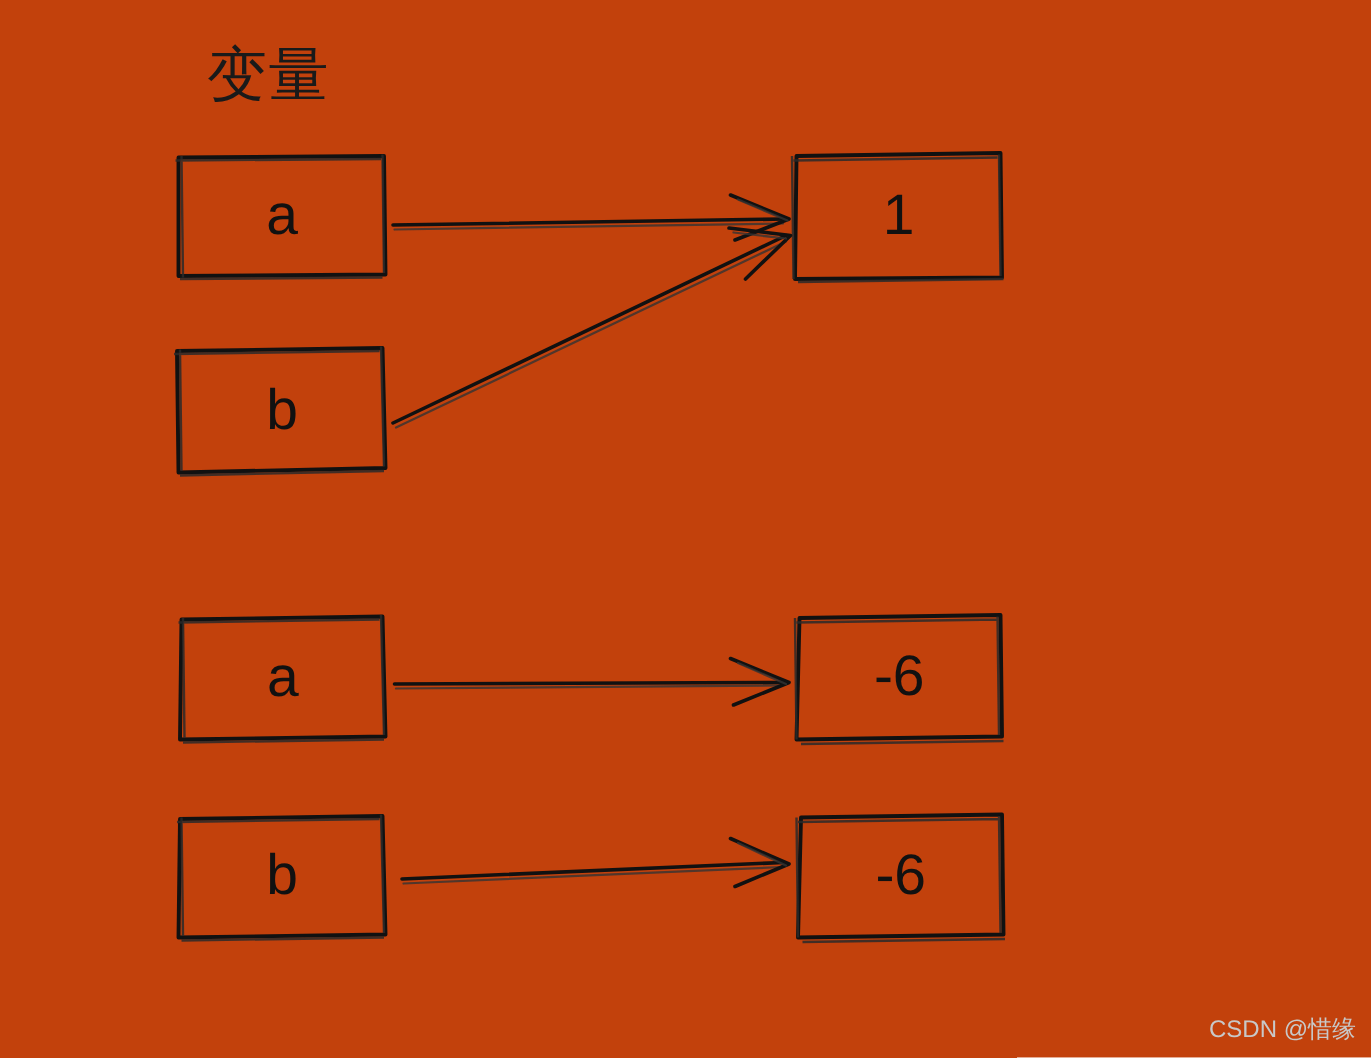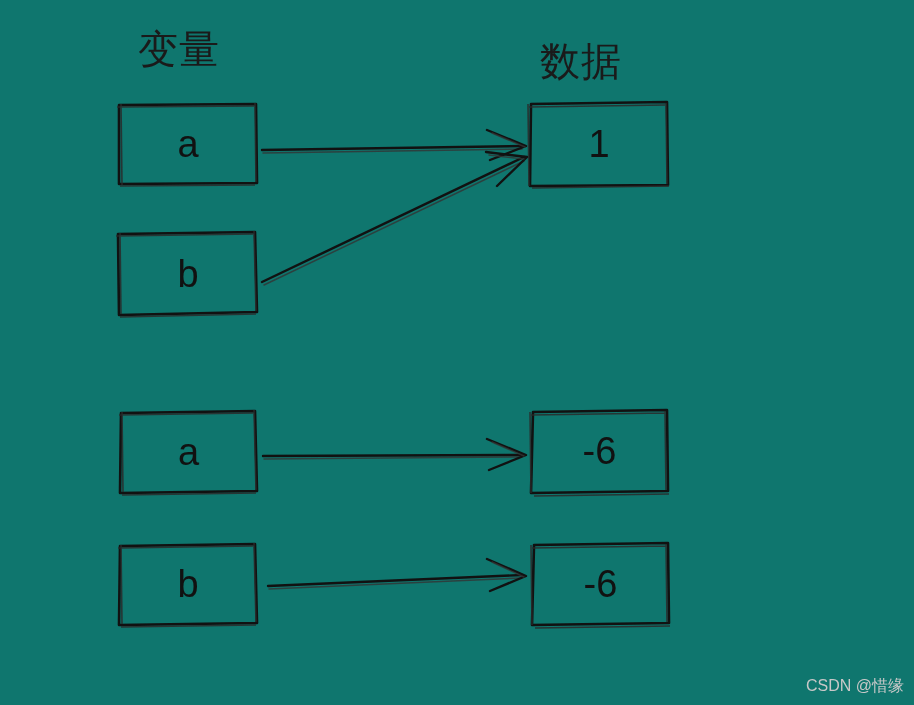--- a/index.html
+++ b/index.html
@@ -7,21 +7,21 @@
     padding: 0;
     background: #ffffff;
   }
   body {
     font-family: "Liberation Sans", sans-serif;
   }
   #canvas {
     position: relative;
     width: 914px;
     height: 705px;
-    background: #0f766e;
+    background: #c2410c;
     overflow: hidden;
   }
   .diagram-svg {
     position: absolute;
     left: 0;
     top: 0;
     width: 914px;
     height: 705px;
   }
   .col-header {
@@ -78,21 +78,20 @@
     stroke-linecap: round;
   }
 </style>
 </head>
 <body>
 
 <div id="canvas">
 
   <div class="col-header" style="left:138px; top:22px;">变量</div>
 
-  <div class="col-header" style="left:540px; top:34px;">数据</div>
 
   <svg class="diagram-svg" viewBox="0 0 914 705">
 
     <g>
       <path class="sketch-box" d="M119,105 L256,104 L257,183 L119,184 Z"></path>
       <path class="sketch-box-ghost" d="M117,107 L254,106 M120,186 L255,185 M121,104 L122,185 M255,103 L256,182"></path>
     </g>
 
     <g>
       <path class="sketch-box" d="M118,234 L255,232 L257,312 L119,315 Z"></path>

